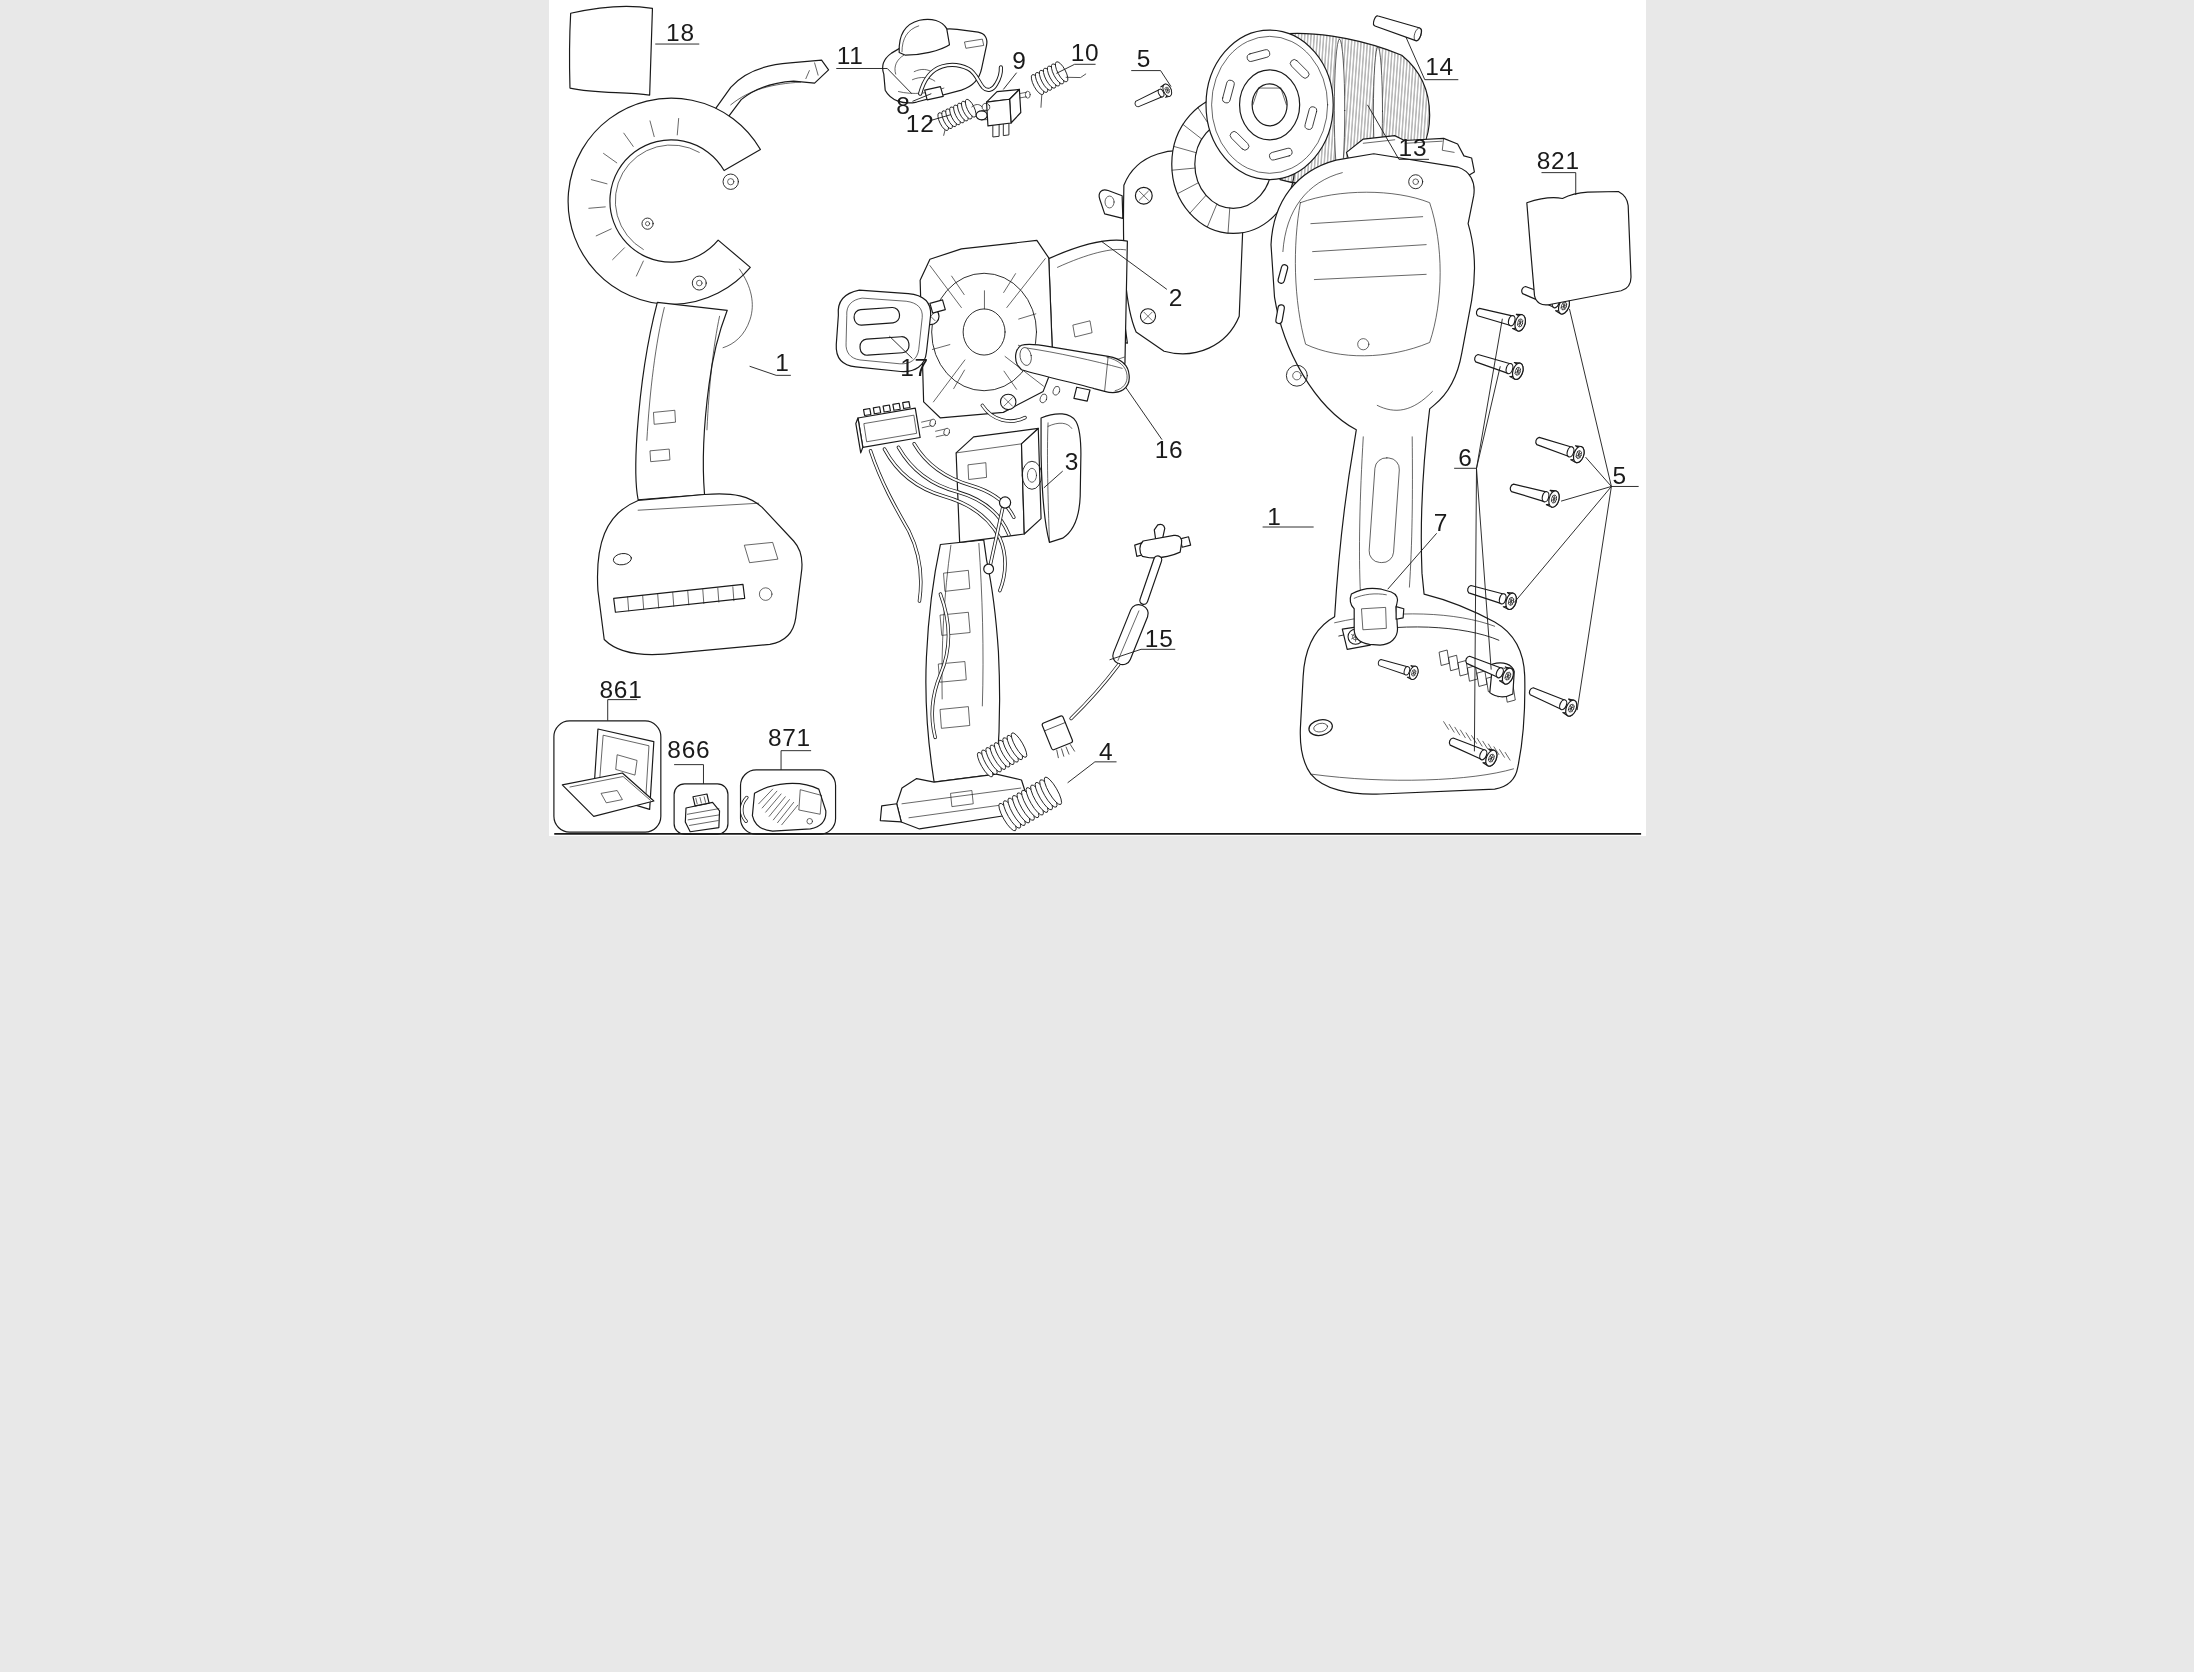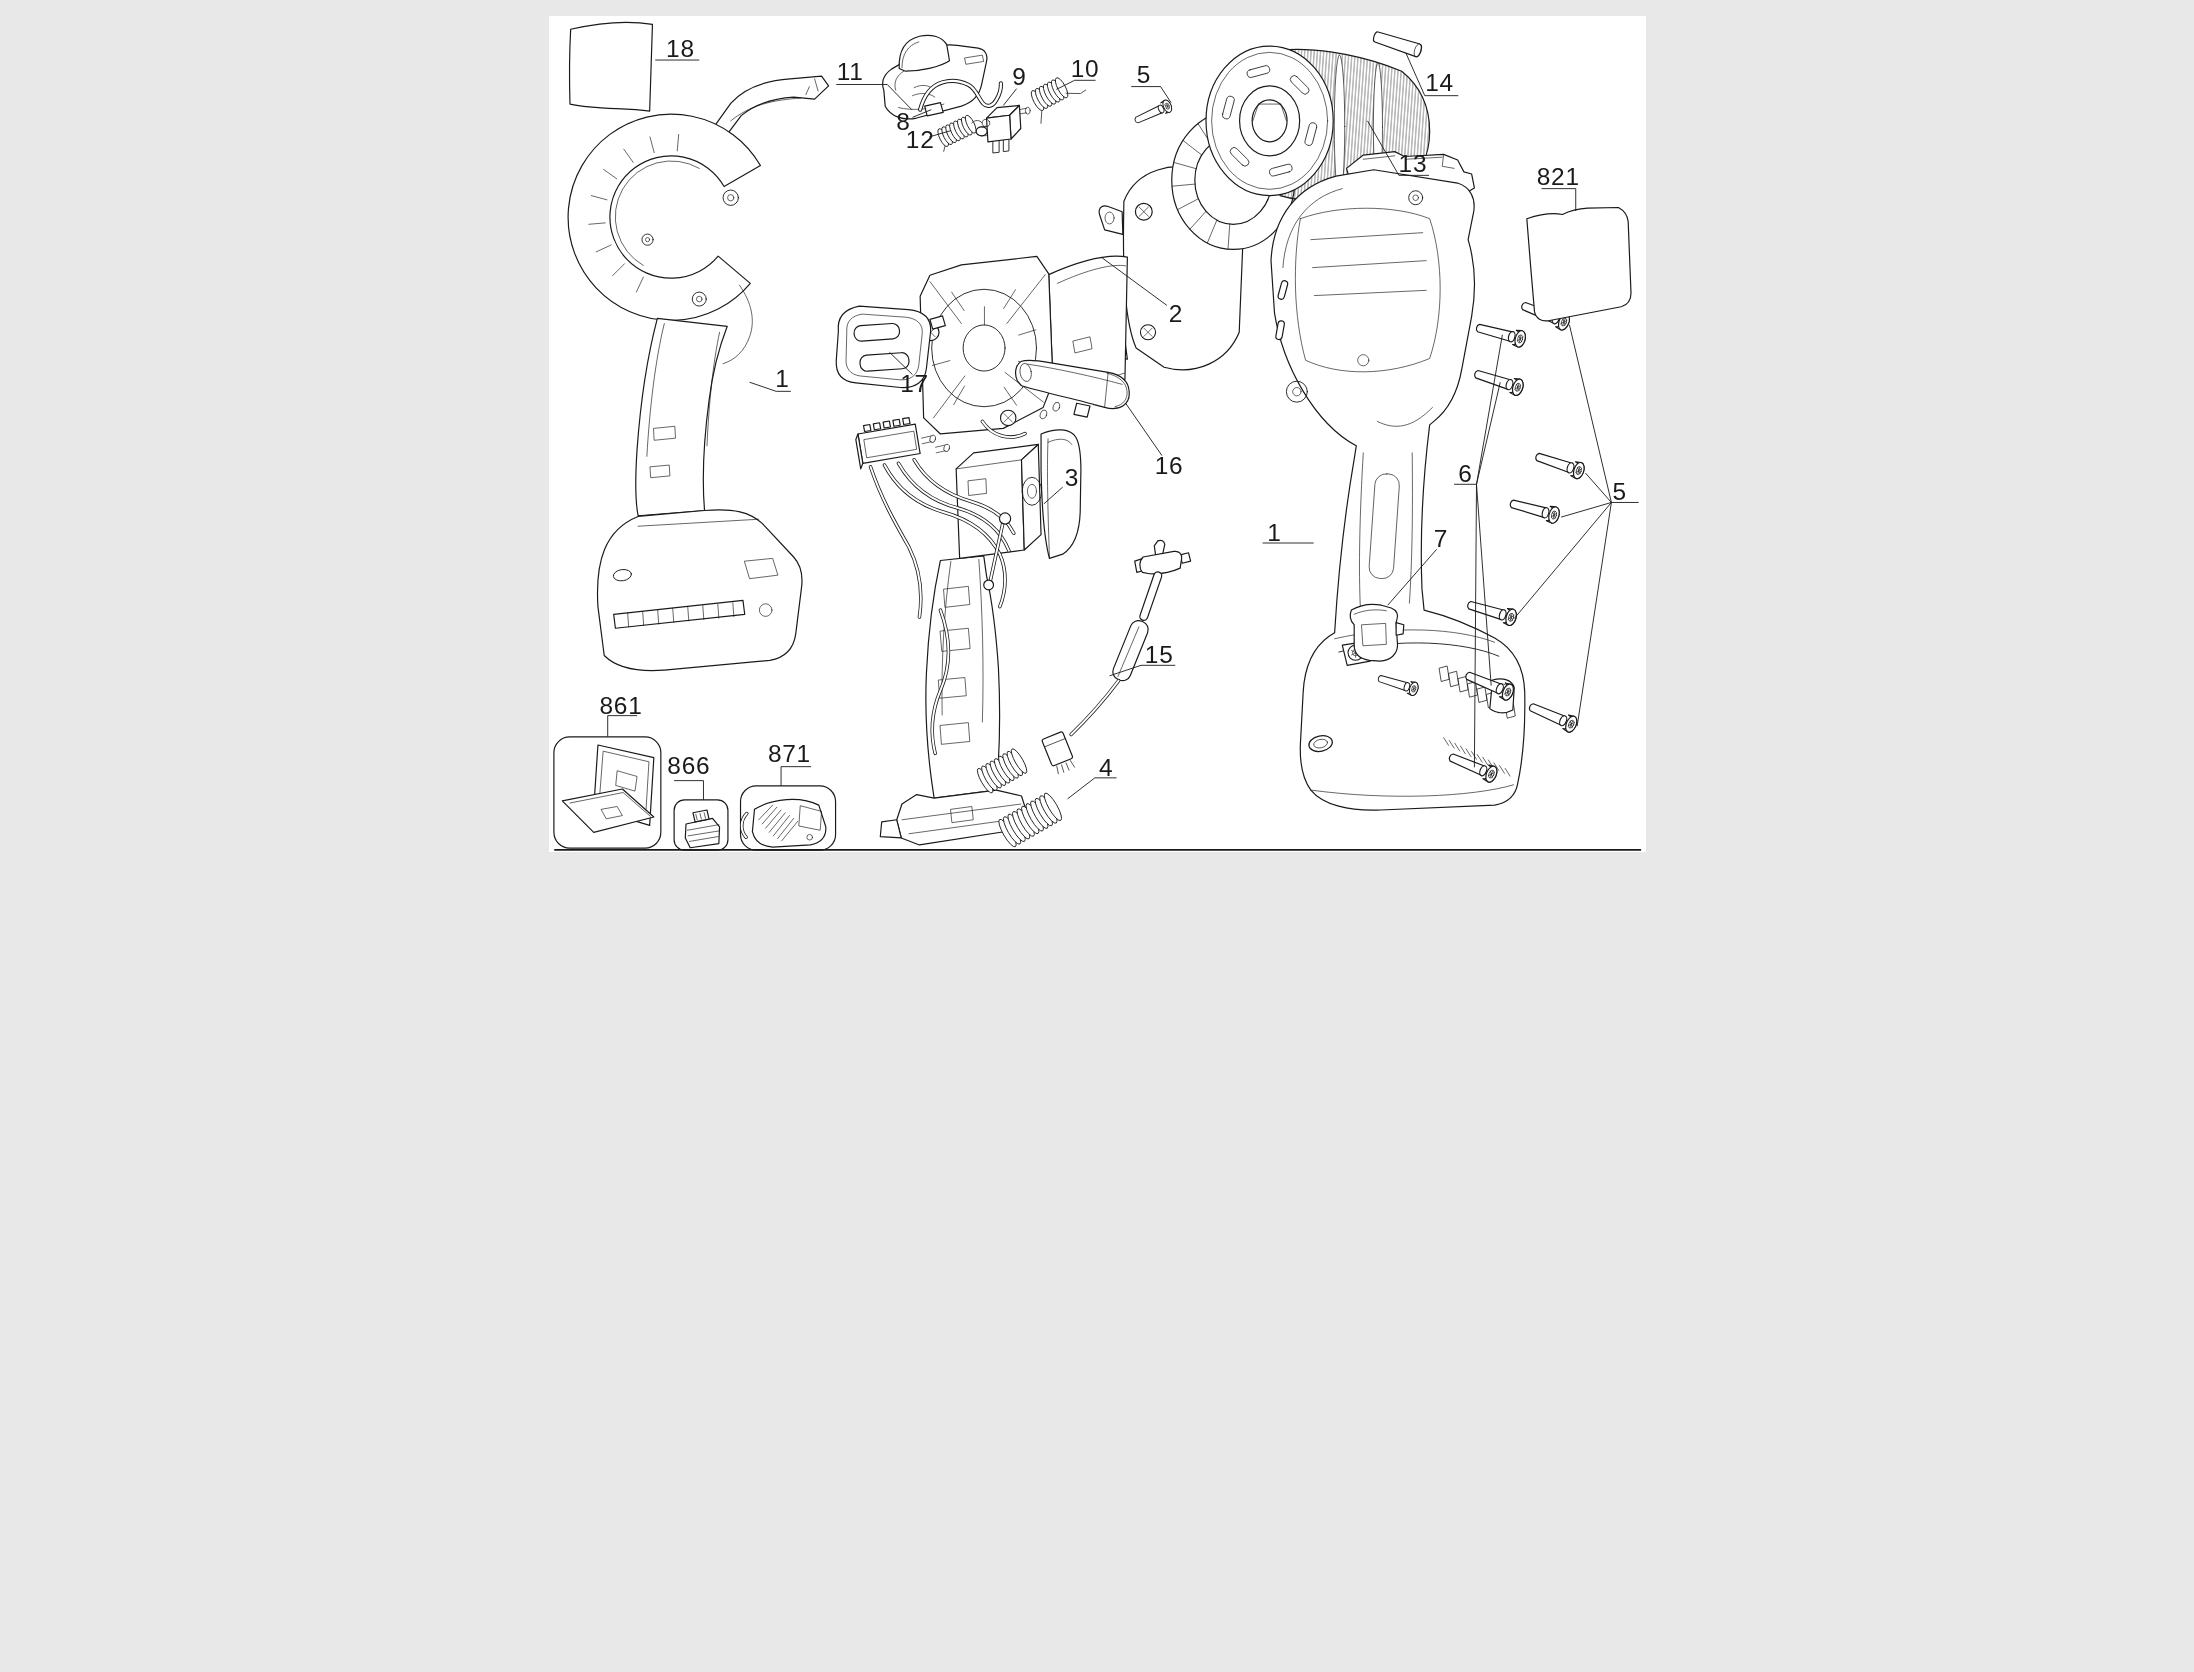--- a/index.html
+++ b/index.html
@@ -1,19 +1,19 @@
 <!DOCTYPE html>
 <html style="font-size:11.2px"><head>
 <meta charset="utf-8">
 <style>
   html,body{margin:0;padding:0;background:#e8e8e8;}
   .page{
     width:100%;
     max-width:1097px;
-    margin:16px auto;
+    margin:0 auto;
     background:#ffffff;
     font-family:"Liberation Sans", sans-serif;
   }
   svg{display:block;width:100%;height:auto;background:#ffffff;}
   
   .ol{fill:#ffffff;stroke:#1a1a1a;stroke-width:3.4;stroke-linejoin:round;stroke-linecap:round;}
   .ln{fill:none;stroke:#1a1a1a;stroke-width:2.6;stroke-linejoin:round;stroke-linecap:round;}
   .thin{fill:none;stroke:#1a1a1a;stroke-width:1.9;stroke-linejoin:round;stroke-linecap:round;}
   .tube-o{fill:none;stroke:#1a1a1a;stroke-width:12;stroke-linecap:round;}
   .tube-i{fill:none;stroke:#ffffff;stroke-width:6.5;stroke-linecap:round;}

